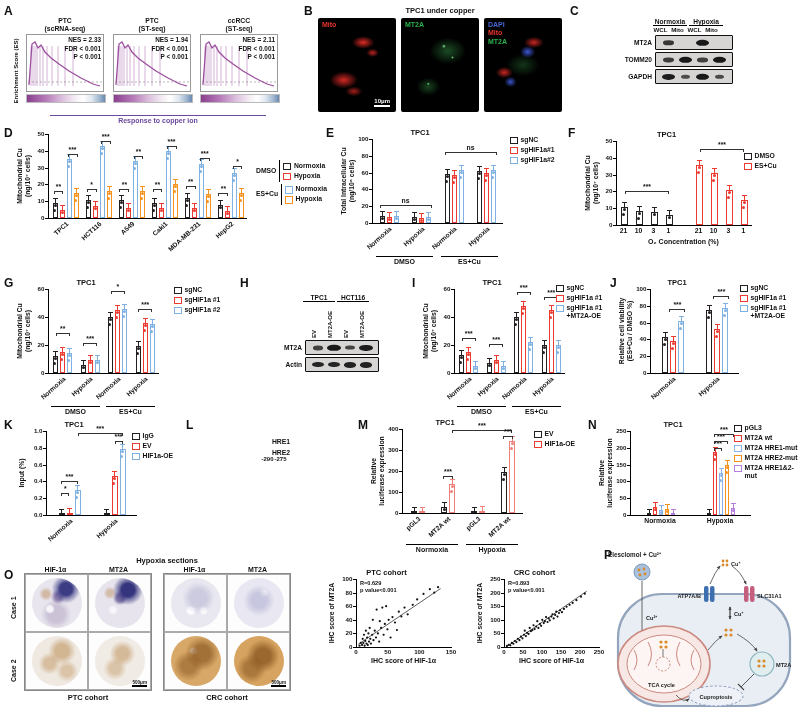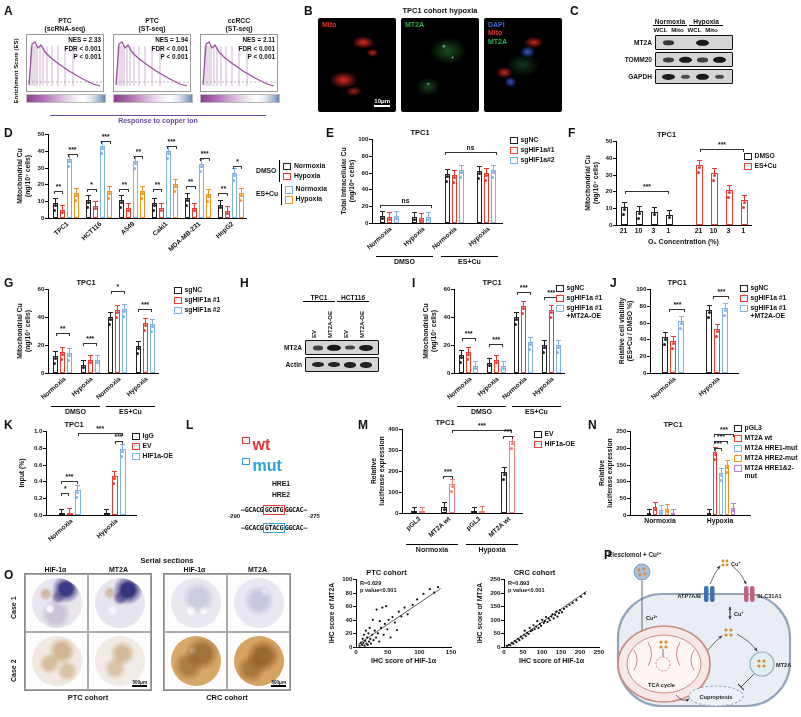--- a/index.html
+++ b/index.html
@@ -222,21 +222,21 @@
     <polyline points="2,50 5,9 8,7 11,13 14,10 18,17 24,23 32,29 42,36 54,43 66,49 73,51" fill="none" stroke="#9b4f9e" stroke-width="1.3"></polyline>
   </svg></div>
           <div class="gbar"></div>
         </div>
     </div>
     <div class="pa-footer">Response to copper ion</div>
   </div>
 
   <div class="panel" style="left:304px;top:4px;width:262px;height:121px">
     <div class="plabel">B</div>
-    <div class="pb-title">TPC1 cohort hypoxia</div>
+    <div class="pb-title">TPC1 under copper</div>
     <div class="pb-row">
       <div class="mic mic1">
           <div class="mlab">
             <div style="color:#e8352f">Mito</div>
           </div>
           <div class="msb">10μm</div>
         </div>
       <div class="mic mic2">
           <div class="mlab">
             <div style="color:#2db34a">MT2A</div>
@@ -1044,29 +1044,24 @@
     <div class="lgd" style="left:128px;top:12px">
         <div class="lgi"><i style="border-color:#231f20"></i><span>IgG</span></div>
         <div class="lgi"><i style="border-color:#ec3a30"></i><span>EV</span></div>
         <div class="lgi"><i style="border-color:#7fb1e2"></i><span>HIF1a-OE</span></div>
       </div>
   </div>
 
   <div class="panel" style="left:186px;top:418px;width:172px;height:142px">
     <div class="plabel">L</div>
     <div class="seq" style="left:8px;top:16px;width:160px">
-        <div class="sqlg">
-          <div class="lgi"><i style="border-color:#e8352f"></i><span style="color:#e8352f">wt</span></div>
-          <div class="lgi"><i style="border-color:#2f9fd8"></i><span style="color:#2f9fd8">mut</span></div>
-        </div>
         <div class="sqh">HRE1</div>
         <div class="sqh">HRE2</div>
         <div class="sqr">
           <span class="sqp">-290</span>
-          <div><span class="sql">—GCACG<span class="sqb" style="border-color:#e8352f">GCGTG</span>GGCAC—</span><br><span class="sql">—GCACG<span class="sqb" style="border-color:#2f9fd8">GTACG</span>GGCAC—</span></div>
           <span class="sqp">-275</span>
         </div>
       </div>
   </div>
 
   <div class="panel" style="left:358px;top:418px;width:230px;height:142px">
     <div class="plabel">M</div>
     <div class="chart" style="left:10px;top:0px">
         <div class="ct" style="width:154px">TPC1</div>
         <div class="cb">
@@ -1222,21 +1217,21 @@
         <div class="lgi"><i style="border-color:#231f20"></i><span>pGL3</span></div>
         <div class="lgi"><i style="border-color:#ec3a30"></i><span>MT2A wt</span></div>
         <div class="lgi"><i style="border-color:#8ab4e8"></i><span>MT2A HRE1-mut</span></div>
         <div class="lgi"><i style="border-color:#f6921e"></i><span>MT2A HRE2-mut</span></div>
         <div class="lgi"><i style="border-color:#b57edc"></i><span>MT2A HRE1&amp;2-mut</span></div>
       </div>
   </div>
 
   <div class="panel" style="left:4px;top:556px;width:612px;height:160px">
     <div class="plabel" style="top:12px">O</div>
-    <div class="po-title">Serial sections</div>
+    <div class="po-title">Hypoxia sections</div>
     <div class="po-ihc">
         <div class="ocl">
           <span>Case 1</span>
           <span>Case 2</span>
         </div>
         <div class="oco">
           <div class="ohd">
             <span>HIF-1α</span>
             <span>MT2A</span>
           </div>

